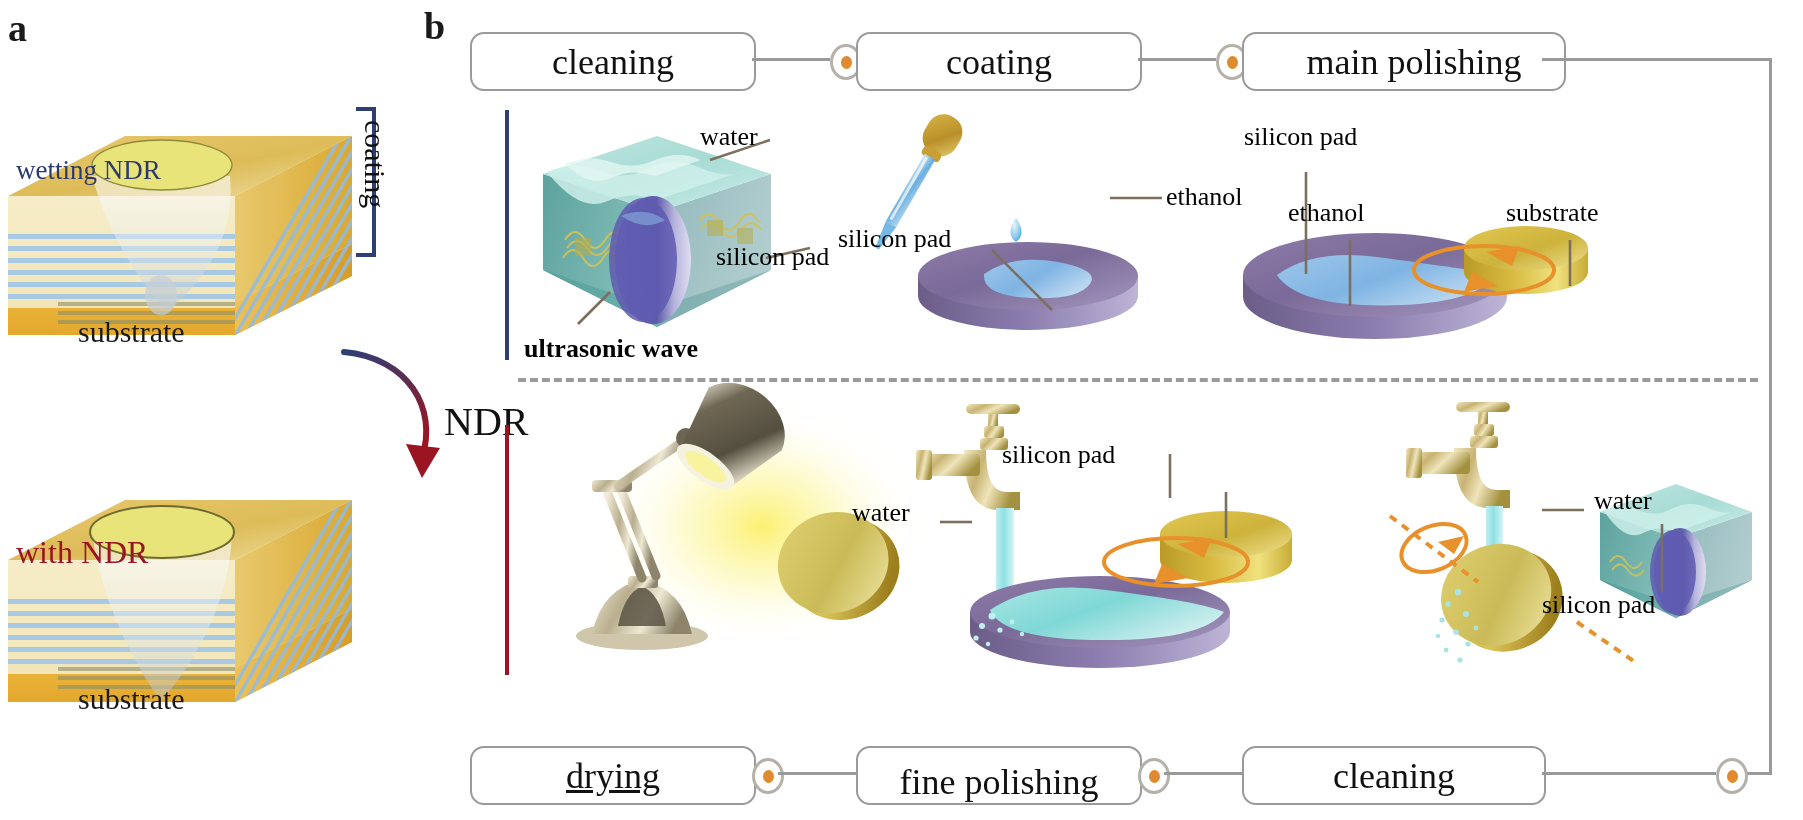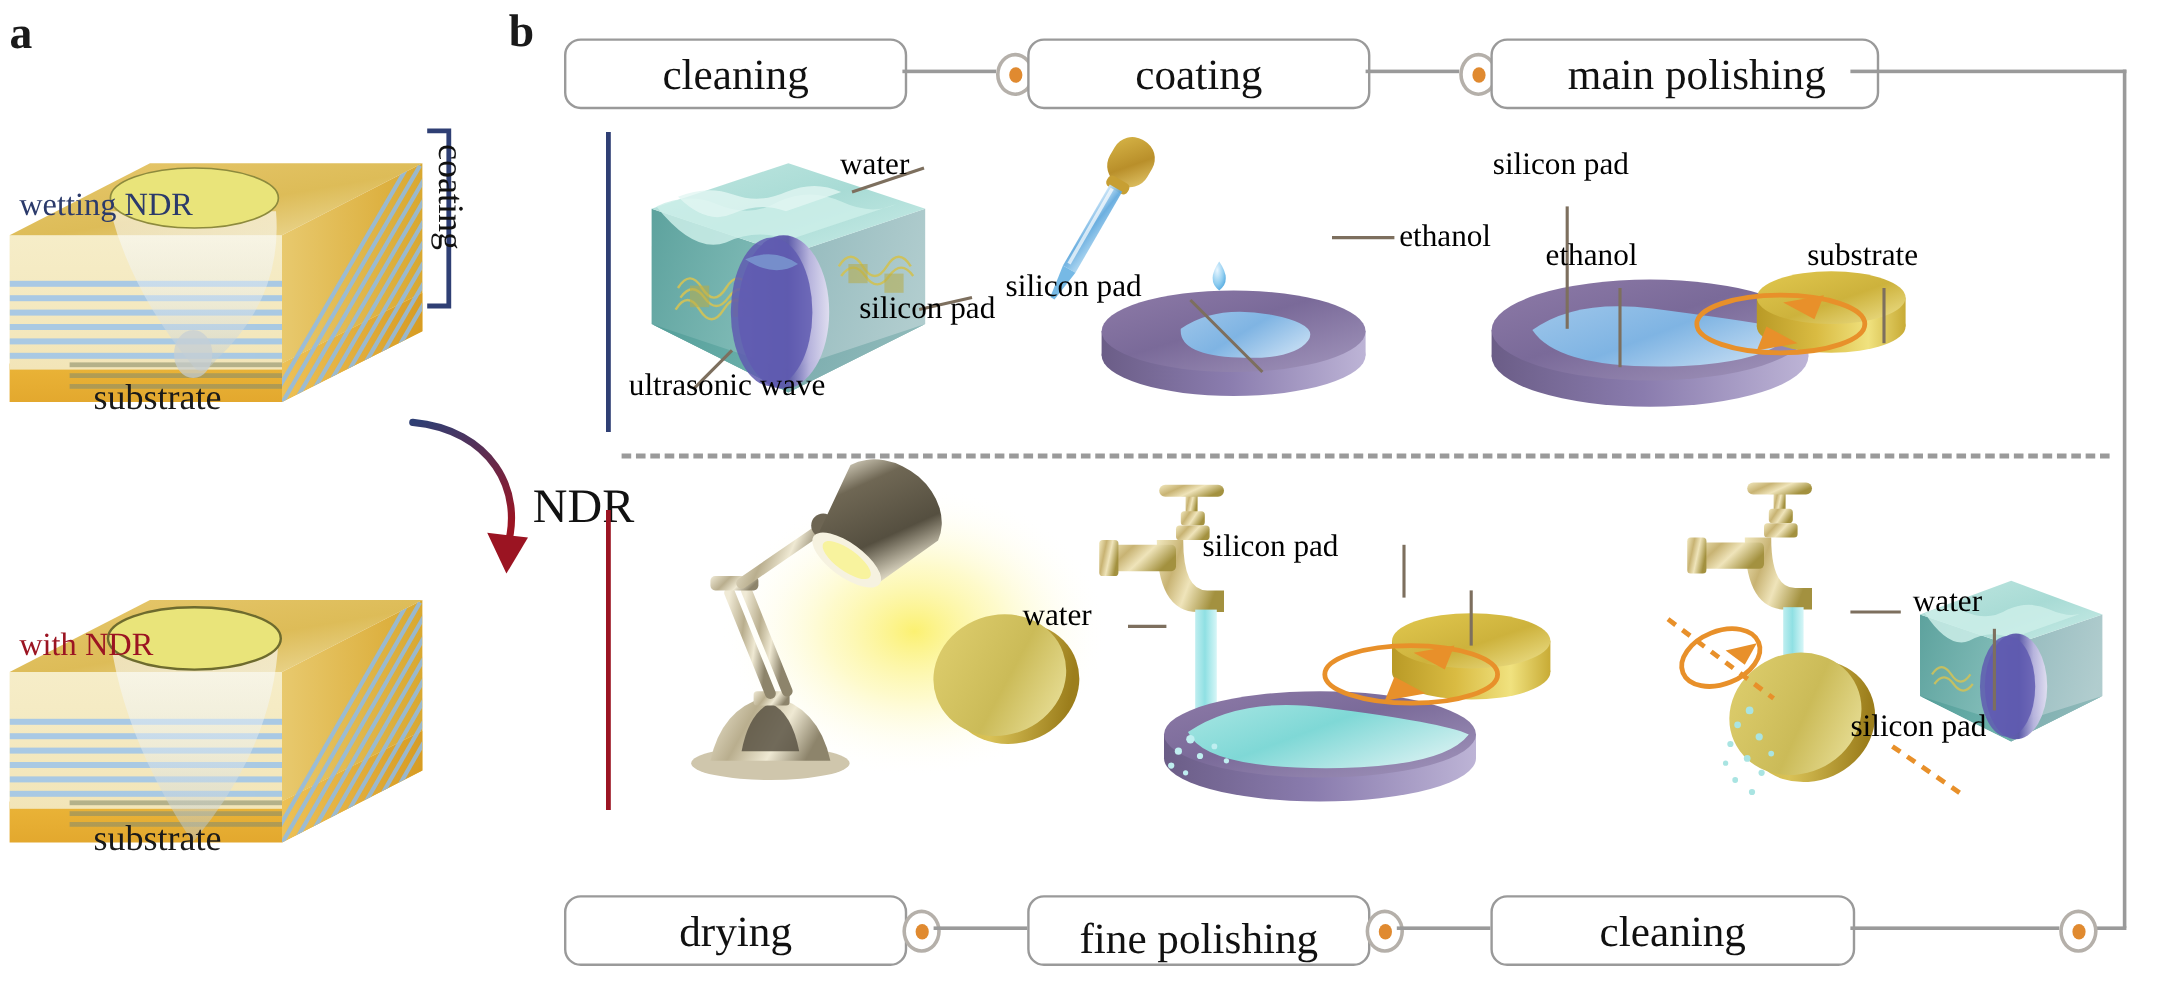--- a/index.html
+++ b/index.html
@@ -179,21 +179,21 @@
         <line x1="228" y1="305" x2="350" y2="92"></line>
           <line x1="218" y1="305" x2="340" y2="92"></line>
         <line x1="298" y1="305" x2="420" y2="92"></line>
       </g>
     </g>
 
     <path d="M92,124 L232,124 Q228,210 164,288 Q160,294 158,288 Q104,206 92,124 Z" fill="url(#aCone)" opacity=".82"></path>
 
     <ellipse cx="162" cy="122" rx="72" ry="26" fill="#e9e47a" stroke="#6e6b2e" stroke-width="2"></ellipse>
   </svg>
-  <div class="abs lbl" style="left:16px;top:112px;font-size:27px;color:#9b1422;">with NDR</div>
+  <div class="abs lbl" style="left:16px;top:124px;font-size:32px;color:#9b1422;">with NDR</div>
   <div class="abs lbl" style="left:78px;top:272px;font-size:30px;color:#1a1a1a;">substrate</div>
 </div>
 
 <div class="abs panel-letter" style="left:424px;top:4px;">b</div>
 
 <div class="flowbox" style="left:470px;top:32px;width:282px;height:55px;">
   <span>cleaning</span>
 </div>
 <div class="conn" style="left:752px;top:58px;width:78px;"></div>
 <div class="dot" style="left:830px;top:44px;"></div>
@@ -204,21 +204,21 @@
 <div class="dot" style="left:1216px;top:44px;"></div>
 <div class="flowbox" style="left:1242px;top:32px;width:300px;height:55px;padding-left:20px;">
   <span>main polishing</span>
 </div>
 
 <div class="conn" style="left:1542px;top:58px;width:230px;"></div>
 <div class="connv" style="left:1769px;top:58px;height:715px;"></div>
 <div class="conn" style="left:1742px;top:772px;width:30px;"></div>
 <div class="dot" style="left:1716px;top:758px;"></div>
 
-<div class="flowbox" style="left:470px;top:746px;width:282px;height:55px;">
+<div class="flowbox" style="left:470px;top:746px;width:282px;height:55px;text-decoration:underline;">
   <span>drying</span>
 </div>
 <div class="dot" style="left:752px;top:758px;"></div>
 <div class="conn" style="left:778px;top:772px;width:78px;"></div>
 <div class="flowbox" style="left:856px;top:746px;width:282px;height:55px;align-items:flex-end;">
   <span>fine polishing</span>
 </div>
 <div class="dot" style="left:1138px;top:758px;"></div>
 <div class="conn" style="left:1164px;top:772px;width:78px;"></div>
 <div class="flowbox" style="left:1242px;top:746px;width:300px;height:55px;">
@@ -294,21 +294,21 @@
   <g stroke="#7d6f5e" stroke-width="2.6" fill="none">
     <line x1="10" y1="42" x2="70" y2="22"></line>
     <line x1="66" y1="140" x2="110" y2="130"></line>
   </g>
 </svg>
 <div class="abs lbl" style="left:700px;top:122px;">water</div>
 <div class="abs lbl" style="left:716px;top:242px;">silicon pad</div>
 <svg class="abs" style="left:552px;top:290px;" width="90" height="50">
   <line x1="58" y1="2" x2="26" y2="34" stroke="#7d6f5e" stroke-width="2.6"></line>
 </svg>
-<div class="abs lbl" style="left:524px;top:306px;">ultrasonic wave</div>
+<div class="abs lbl" style="left:524px;top:334px;font-weight:bold;">ultrasonic wave</div>
 
 <div class="abs" style="left:880px;top:110px;width:330px;height:210px;">
   <svg width="330" height="210" viewBox="0 0 330 210">
     <defs>
       <linearGradient id="bulbG" x1="0" y1="0" x2="1" y2="1">
         <stop offset="0%" stop-color="#d9b84a"></stop>
           <stop offset="55%" stop-color="#b98f2a"></stop>
         <stop offset="100%" stop-color="#e7cd72"></stop>
       </linearGradient>
       <linearGradient id="pipG" x1="0" y1="0" x2="1" y2="1">

